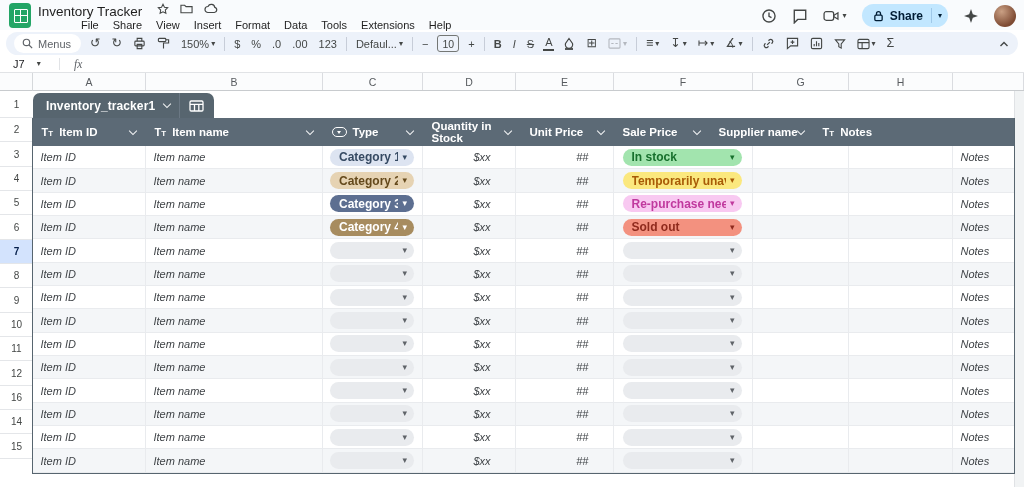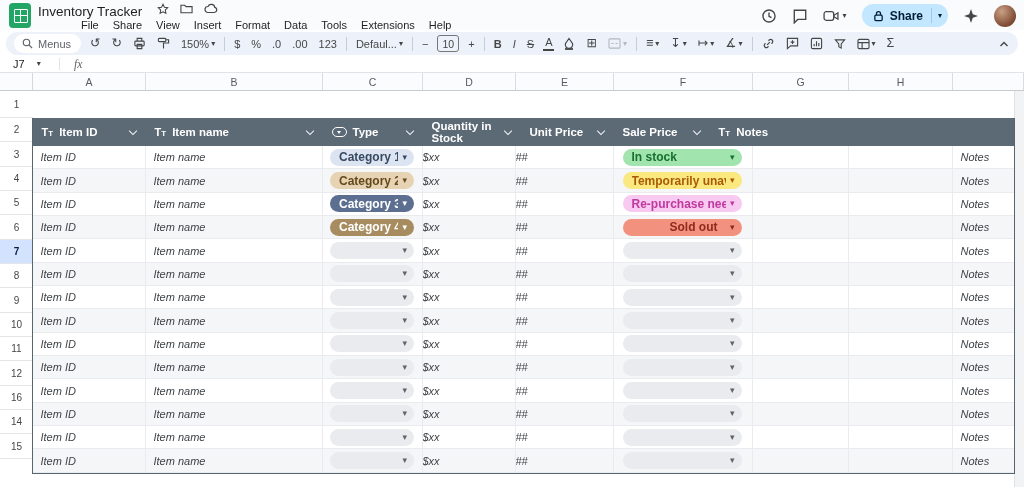--- a/index.html
+++ b/index.html
@@ -72,21 +72,21 @@
   .th .chev{position:absolute;right:10px;}
   .tt{color:#fff;font-size:11px;font-weight:bold;line-height:1;flex:none;}
   .tt small{font-size:8px;font-weight:bold;}
   .pill-ic{flex:none;width:13px;height:8px;border:1.4px solid #fff;border-radius:5px;display:inline-flex;align-items:center;justify-content:center;}
   .pill-ic i{width:0;height:0;border-left:2.5px solid transparent;border-right:2.5px solid transparent;border-top:3px solid #fff;}
   .trow{display:flex;background:#fff;box-sizing:border-box;border-bottom:1px solid #e9ebee;}
   .trow.alt{background:#f4f6f8;}
   .td{box-sizing:border-box;border-right:1px solid #e9ebee;display:flex;align-items:center;overflow:hidden;}
   .td:last-child{border-right:none;}
   .td.left{padding-left:8px;}
-  .td.right{padding-right:8px;}
+  .td.right{justify-content:flex-end;padding-right:24px;}
   .td.center{justify-content:center;}
   .val{font-style:italic;font-size:11px;color:#3f4347;white-space:nowrap;}
   .chip{height:17px;border-radius:9px;display:flex;align-items:center;justify-content:space-between;
         padding:0 7px 0 9px;box-sizing:border-box;flex:none;}
   .chip-label{font-size:12px;font-weight:bold;white-space:nowrap;overflow:hidden;}
   .chip-car{font-size:9px;line-height:1;margin-left:4px;flex:none;}
 </style>
 </head>
 <body>
 
@@ -301,20 +301,31 @@
       <div class="row-num" style="height: 24.357px;">9</div>
       <div class="row-num" style="height: 24.357px;">10</div>
       <div class="row-num" style="height: 24.357px;">11</div>
       <div class="row-num" style="height: 24.357px;">12</div>
       <div class="row-num" style="height: 24.357px;">16</div>
       <div class="row-num" style="height: 24.357px;">14</div>
       <div class="row-num" style="height: 24.357px;">15</div>
     </div>
   <div class="sliver"></div>
 
+  <div class="tab-band">
+    <div class="sheet-tab">
+      <span class="tname">Inventory_tracker1</span>
+      <span class="chev"></span>
+      <span class="tabdiv"></span>
+      <svg class="ico" width="15" height="12" viewBox="0 0 15 12" fill="none" stroke="#fff" stroke-width="1.3">
+          <rect x="1" y="1" width="13" height="10" rx="1.2"></rect>
+          <path d="M1 4.3h13M5.5 4.3V11M9.8 4.3V11"></path>
+        </svg>
+    </div>
+  </div>
 
   <div class="table-wrap">
     <div class="thead">
         <div class="th" style="width: 113px;">
           <span class="tt">T<small>T</small></span>
           <span class="th-label">Item ID</span>
           <span class="chev"></span>
         </div>
         <div class="th" style="width: 177px;">
           <span class="tt">T<small>T</small></span>
@@ -333,20 +344,24 @@
           <span class="chev"></span>
         </div>
         <div class="th" style="width: 93px;">
           <span class="th-label">Unit Price</span>
           <span class="chev"></span>
         </div>
         <div class="th" style="width: 96px;">
           <span class="th-label">Sale Price</span>
           <span class="chev"></span>
         </div>
+        <div class="th" style="width: 104px;">
+          <span class="th-label">Supplier name</span>
+          <span class="chev"></span>
+        </div>
         <div class="th" style="width: 61px;">
           <span class="tt">T<small>T</small></span>
           <span class="th-label">Notes</span>
         </div>
       </div>
     <div>
         <div class="trow" style="height: 23.357px;">
           <div class="td left" style="width: 113px;">
             <span class="val">Item ID</span>
           </div>
@@ -453,21 +468,21 @@
             </div>
           </div>
           <div class="td right" style="width: 93px;">
             <span class="val">$xx</span>
           </div>
           <div class="td right" style="width: 98px;">
             <span class="val">##</span>
           </div>
           <div class="td left" style="width: 139px; padding-left: 9px;">
             <div class="chip" style="width: 119px; background: rgb(243, 145, 127);">
-              <span class="chip-label" style="color: rgb(143, 42, 29); margin-left: 38px;">Sold out</span>
+              <span class="chip-label" style="color: rgb(143, 42, 29);">Sold out</span>
               <span class="chip-car" style="color: rgb(143, 42, 29);">▾</span>
             </div>
           </div>
           <div class="td left" style="width: 96px;"></div>
           <div class="td left" style="width: 104px;"></div>
           <div class="td left" style="width: 61px;">
             <span class="val">Notes</span>
           </div>
         </div>
         <div class="trow" style="height: 23.357px;">

